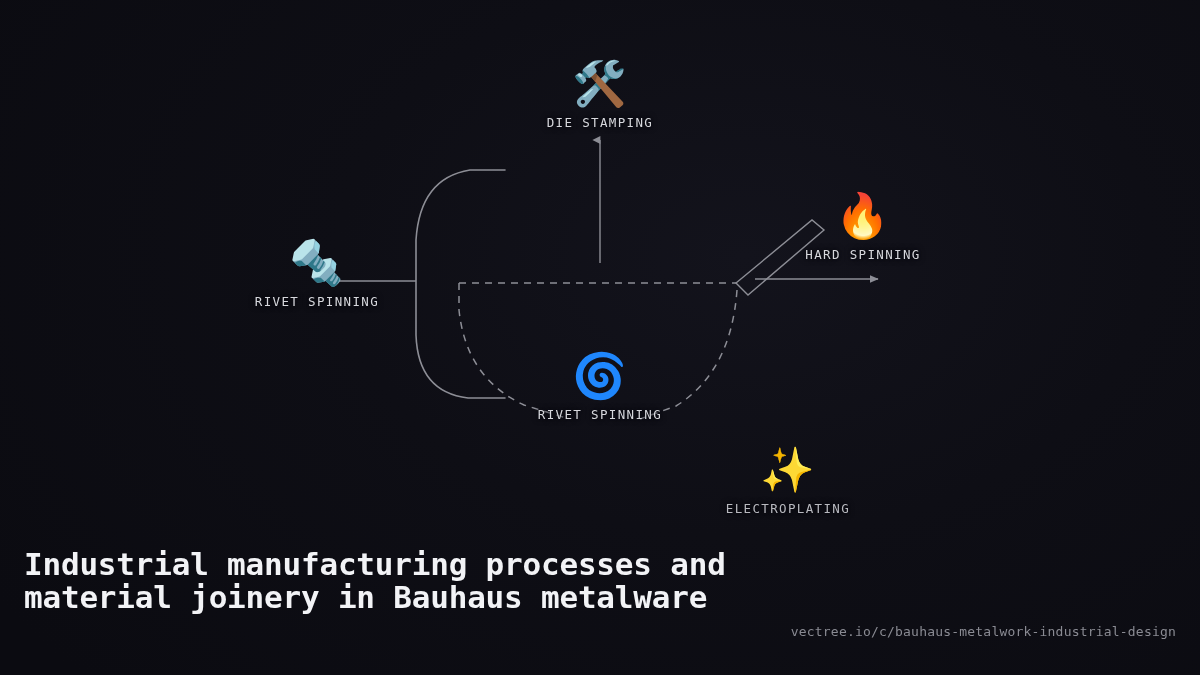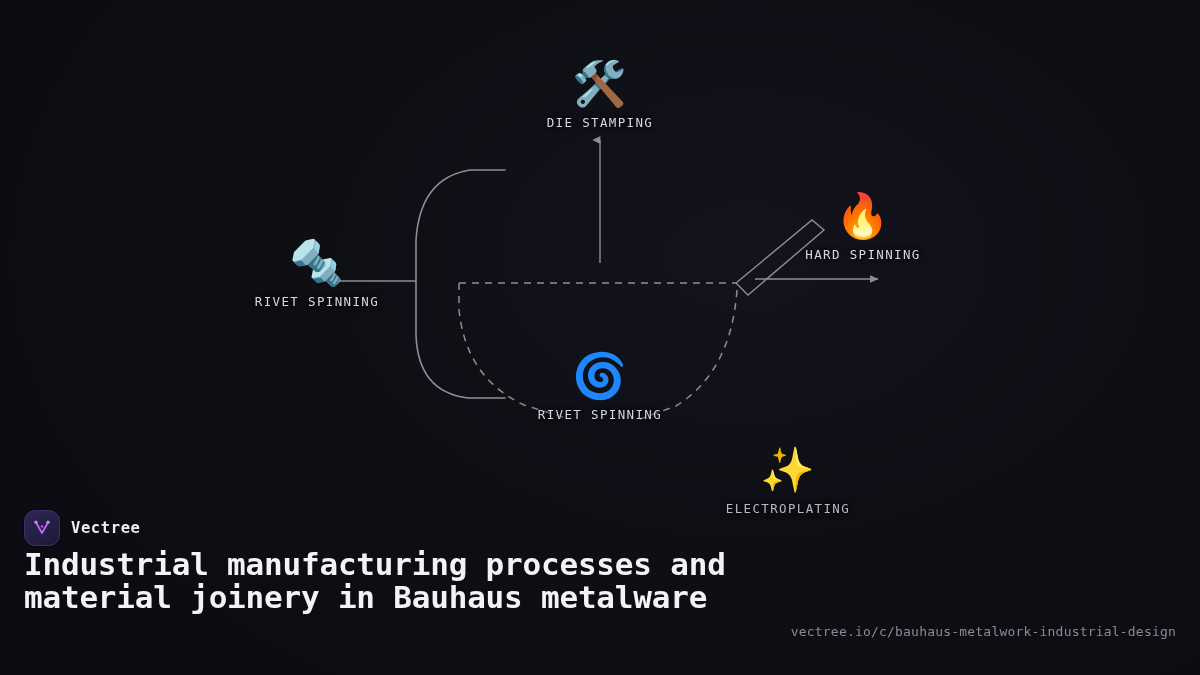--- a/index.html
+++ b/index.html
@@ -154,29 +154,18 @@
   <div class="node" style="left:600px; top:354px;">
     <div class="node-emoji">🌀</div>
     <div class="node-label">RIVET SPINNING</div>
   </div>
 
   <div class="node" style="left:788px; top:448px;">
     <div class="node-emoji">✨</div>
     <div class="node-label dim">ELECTROPLATING</div>
   </div>
 
-  <div id="brand">
-    <div id="brand-mark">
-      <svg width="22" height="22" viewBox="0 0 22 22">
-        <path d="M5 5.5 L11 16 L17 5.5" fill="none" stroke="#c06ef0" stroke-width="1.7" stroke-linecap="round" stroke-linejoin="round"></path>
-        <circle cx="5" cy="5.2" r="1.7" fill="#d07ef5"></circle>
-        <circle cx="17" cy="5.2" r="1.7" fill="#d07ef5"></circle>
-        <circle cx="11" cy="9.6" r="1.25" fill="#b85fe8"></circle>
-      </svg>
-    </div>
-    <div id="brand-name">Vectree</div>
-  </div>
 
   <div id="headline">Industrial manufacturing processes and material joinery in Bauhaus metalware</div>
 
   <div id="url">vectree.io/c/bauhaus-metalwork-industrial-design</div>
 
 </div>
 
 </body></html>

